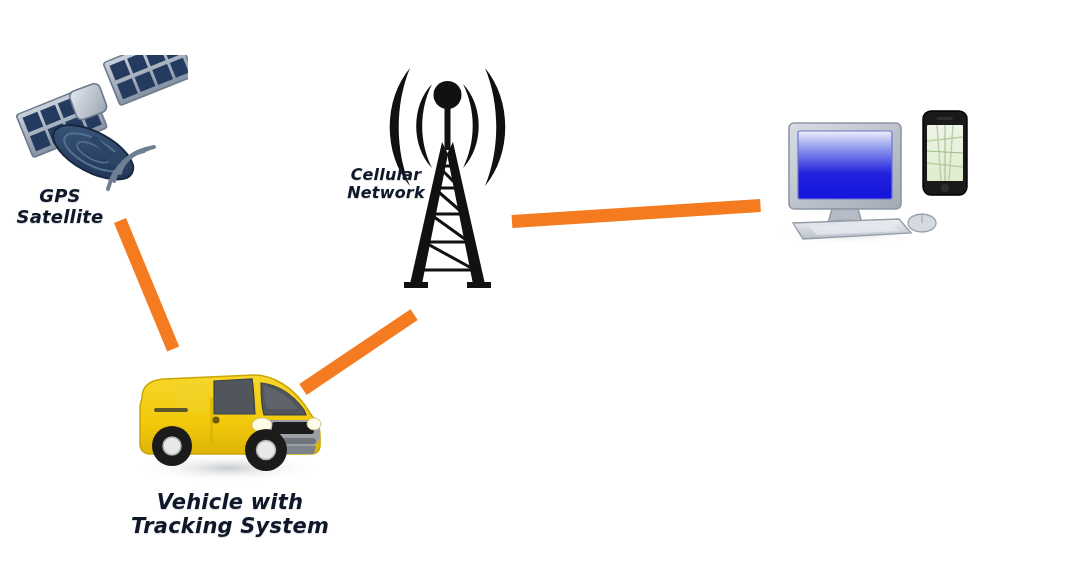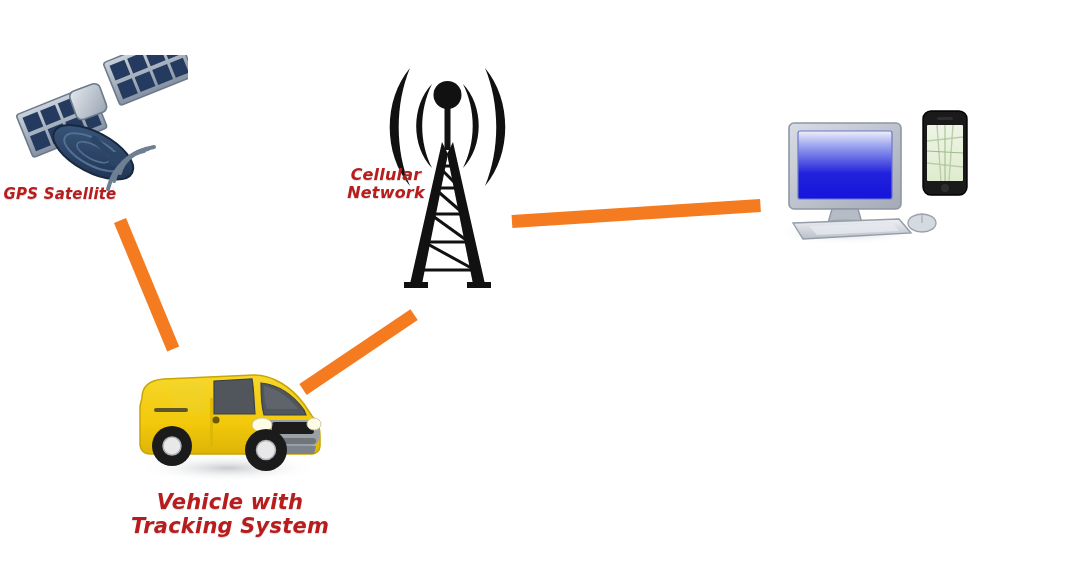--- a/index.html
+++ b/index.html
@@ -14,30 +14,30 @@
     background: #ffffff;
     overflow: hidden;
     font-family: "DejaVu Sans", sans-serif;
   }
   .node { position: absolute; }
   .label {
     position: absolute;
     font-family: "DejaVu Sans", sans-serif;
     font-weight: bold;
     font-style: italic;
-    color: #b91c1c;
+    color: #0f172a;
     text-align: center;
     line-height: 1.15;
     white-space: pre-line;
     letter-spacing: 0.2px;
     text-shadow: 0 1px 1px rgba(140,140,140,0.35);
   }
   
   #satellite { left: 8px; top: 55px; width: 180px; height: 140px; }
-  #label-gps { left: 0px; top: 186px; width: 120px; font-size: 15px; }
+  #label-gps { left: 0px; top: 186px; width: 120px; font-size: 18px; }
   
   #tower { left: 360px; top: 62px; width: 175px; height: 230px; }
   #label-cell { left: 334px; top: 166px; width: 104px; font-size: 16px; text-align: center; }
   
   #vehicle { left: 128px; top: 358px; width: 205px; height: 125px; }
   #label-vehicle { left: 125px; top: 490px; width: 210px; font-size: 21px; }
   
   #workstation { left: 775px; top: 105px; width: 200px; height: 145px; }
   
   .connector { position: absolute; background: #f57b20; transform-origin: 0 50%; }

